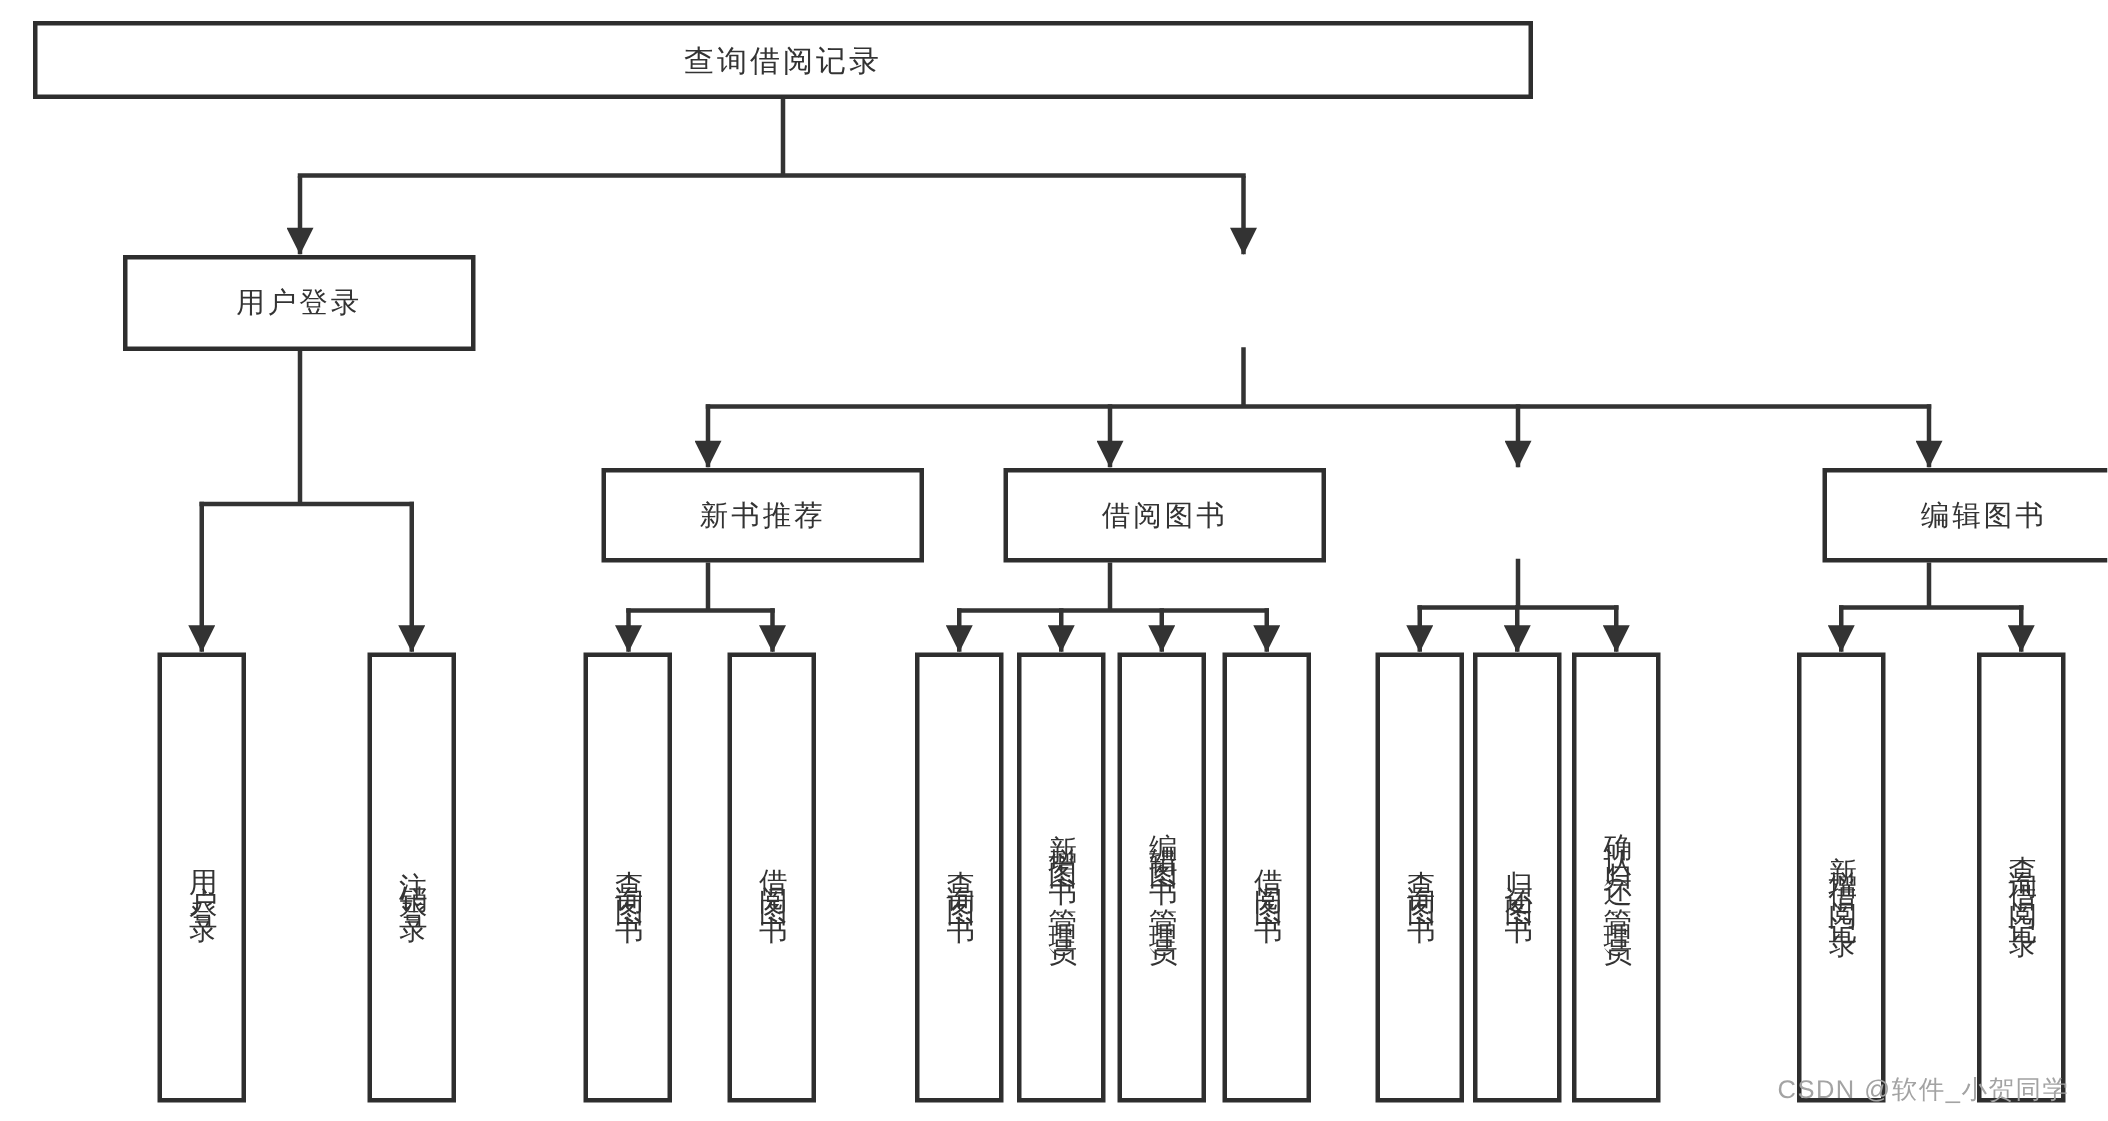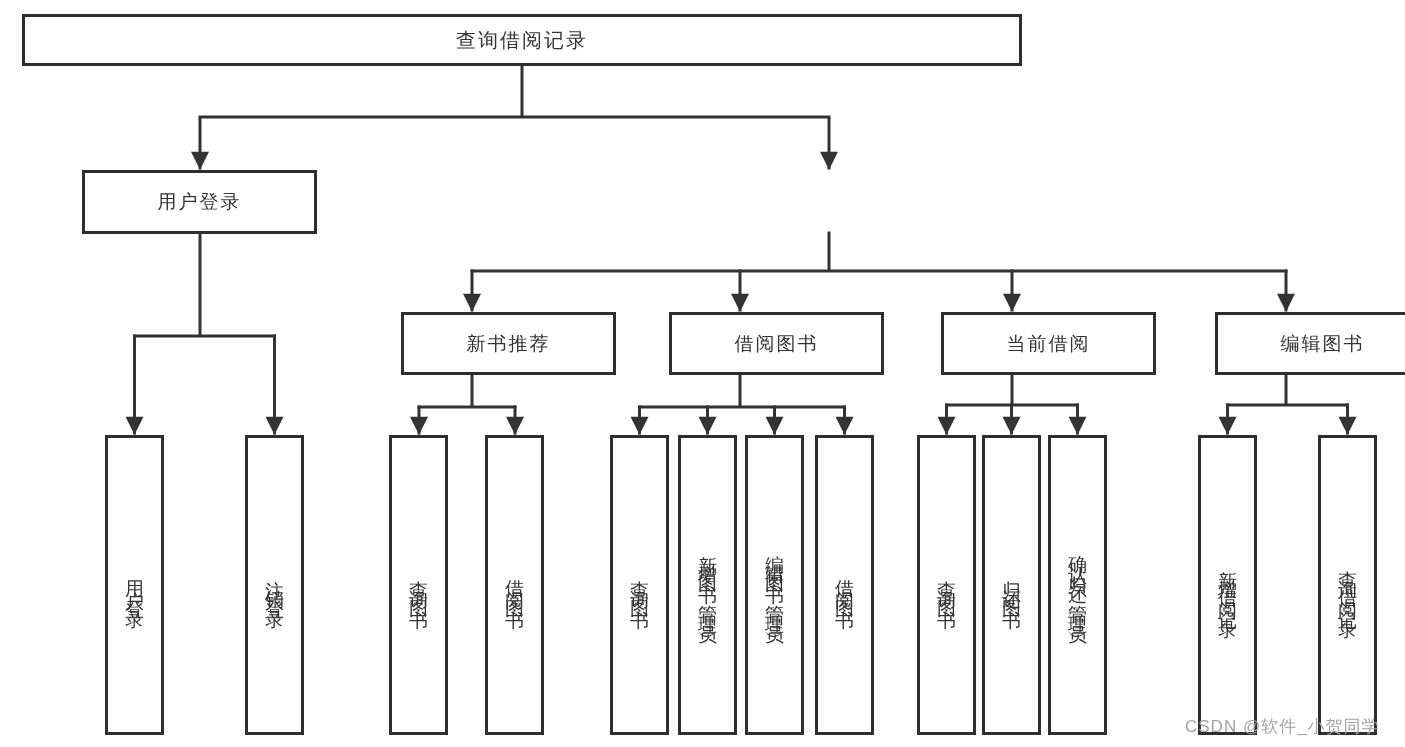--- a/index.html
+++ b/index.html
@@ -113,21 +113,20 @@
       <path d="M1347.5 405 V433" marker-end="url(#arrow)"></path>
     </g>
   </svg>
 
   <div class="node root">查询借阅记录</div>
 
   <div class="node l2" style="left:82px">用户登录</div>
 
   <div class="node l3" style="left:364px">新书推荐</div>
   <div class="node l3" style="left:632px">借阅图书</div>
-  <div class="node l3" style="left:904px">当前借阅</div>
   <div class="node l3" style="left:1178px">编辑图书</div>
 
   <div class="node leaf" style="left:105px">用户登录</div>
   <div class="node leaf" style="left:245px">注销登录</div>
   <div class="node leaf" style="left:389px">查询图书</div>
   <div class="node leaf" style="left:485px">借阅图书</div>
   <div class="node leaf" style="left:610px">查询图书</div>
   <div class="node leaf" style="left:678px">新增图书（管理员）</div>
   <div class="node leaf" style="left:745px">编辑图书（管理员）</div>
   <div class="node leaf" style="left:815px">借阅图书</div>

